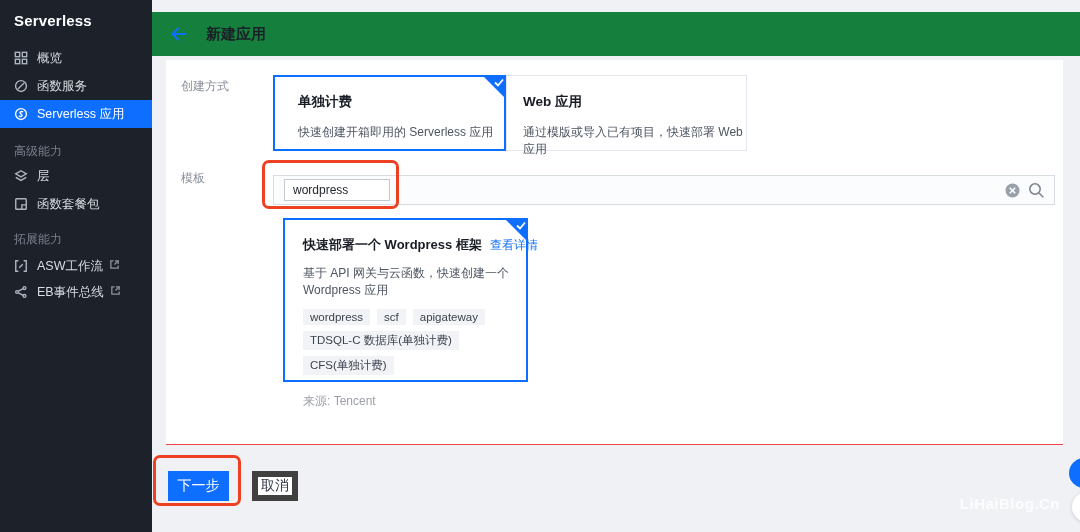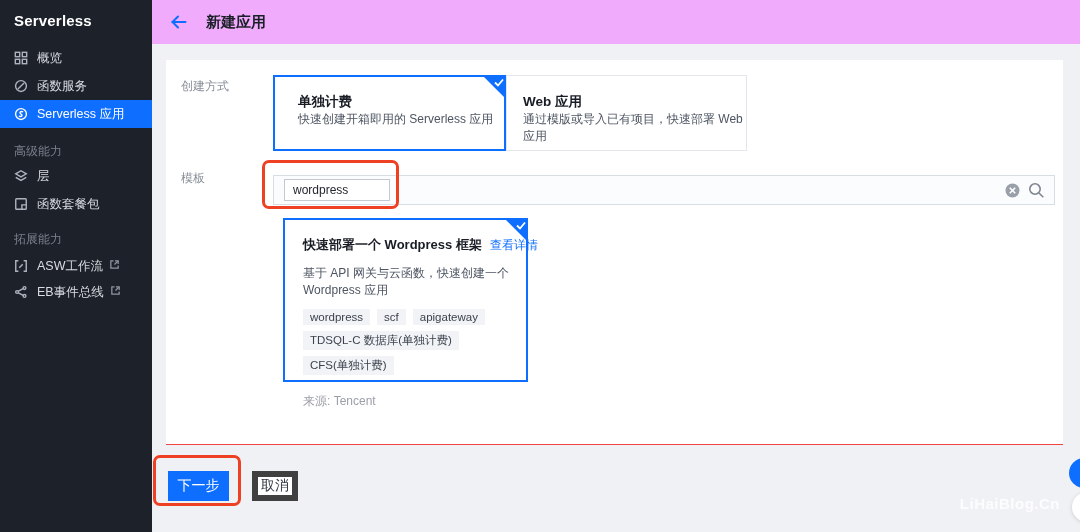--- a/index.html
+++ b/index.html
@@ -11,37 +11,37 @@
   .sb-title { position:absolute; left:14px; top:12px; color:#ffffff; font-size:15px; font-weight:bold; letter-spacing:.2px; }
   .sb-item { position:absolute; left:0; width:152px; height:28px; display:flex; align-items:center; padding-left:14px; color:#d9dce2; font-size:12.5px; cursor:pointer; white-space:nowrap; }
   .sb-item svg { width:14px; height:14px; margin-right:9px; flex:0 0 auto; stroke:#aeb4bf; }
   .sb-item.selected { background:#0e6eff; color:#ffffff; }
   .sb-item.selected svg { stroke:#ffffff; }
   .sb-section { position:absolute; left:14px; color:#7a818e; font-size:12px; }
   .ext-icon { margin-left:6px; }
   .ext-icon svg { width:11px; height:11px; stroke:#8d94a1; margin:0; }
 
   
-  .header { position:absolute; left:152px; top:0; width:928px; height:44px; background:#f0abfc; display:flex; align-items:center; z-index:2; }
+  .header { position:absolute; left:152px; top:12px; width:928px; height:44px; background:#15803d; display:flex; align-items:center; z-index:2; }
   .back-btn { margin-left:18px; cursor:pointer; display:flex; align-items:center; }
   .back-btn svg { width:18px; height:16px; stroke:#0e6eff; }
   .page-title { margin-left:18px; font-size:15px; font-weight:bold; color:#1b1f27; }
 
   
   .panel { position:absolute; left:166px; top:60px; width:897px; height:385px; background:#ffffff; border-bottom:1px solid #ef4444; }
   .form-label { position:absolute; left:15px; color:#8a8f99; font-size:12px; }
 
   
   .cards { position:absolute; left:107px; top:15px; display:flex; }
   .opt-card { position:relative; width:233px; height:76px; background:#fff; border:1px solid #e3e6ec; padding:17px 0 0 24px; cursor:pointer; }
   .opt-card.selected { border:2px solid #0e6eff; padding:16px 0 0 23px; width:233px; }
   .opt-card + .opt-card { width:241px;padding-left:16px; }
   .opt-title { font-size:13.5px; font-weight:bold; color:#181c24; }
   .opt-desc { font-size:12px; color:#4d5souffle; }
-  .opt-desc { font-size:12px; color:#4d5562; }
+  .opt-desc { font-size:12px; color:#4d5562; margin-top:13px; }
 
   
   .corner { position:absolute; top:-1px; right:-1px; width:0; height:0; border-top:22px solid #0e6eff; border-left:22px solid transparent; }
   .corner svg { position:absolute; top:-20px; right:1px; width:10px; height:9px; stroke:#fff; }
 
   
   .search-bar { position:absolute; left:107px; top:115px; width:782px; height:30px; background:#fbfcfe; border:1px solid #d8dce3; display:flex; align-items:center; }
   .search-token { position:absolute; left:10px; top:3px; width:106px; height:22px; background:#ffffff; border:1px solid #c3c8d1; font-size:12px; color:#23272f; padding:0 8px; outline:none; font-family:"Liberation Sans","DejaVu Sans",sans-serif; }
   .clear-btn { position:absolute; right:34px; top:7px; width:15px; height:15px; cursor:pointer; }
   .search-btn { position:absolute; right:9px; top:6px; width:17px; height:17px; cursor:pointer; }

